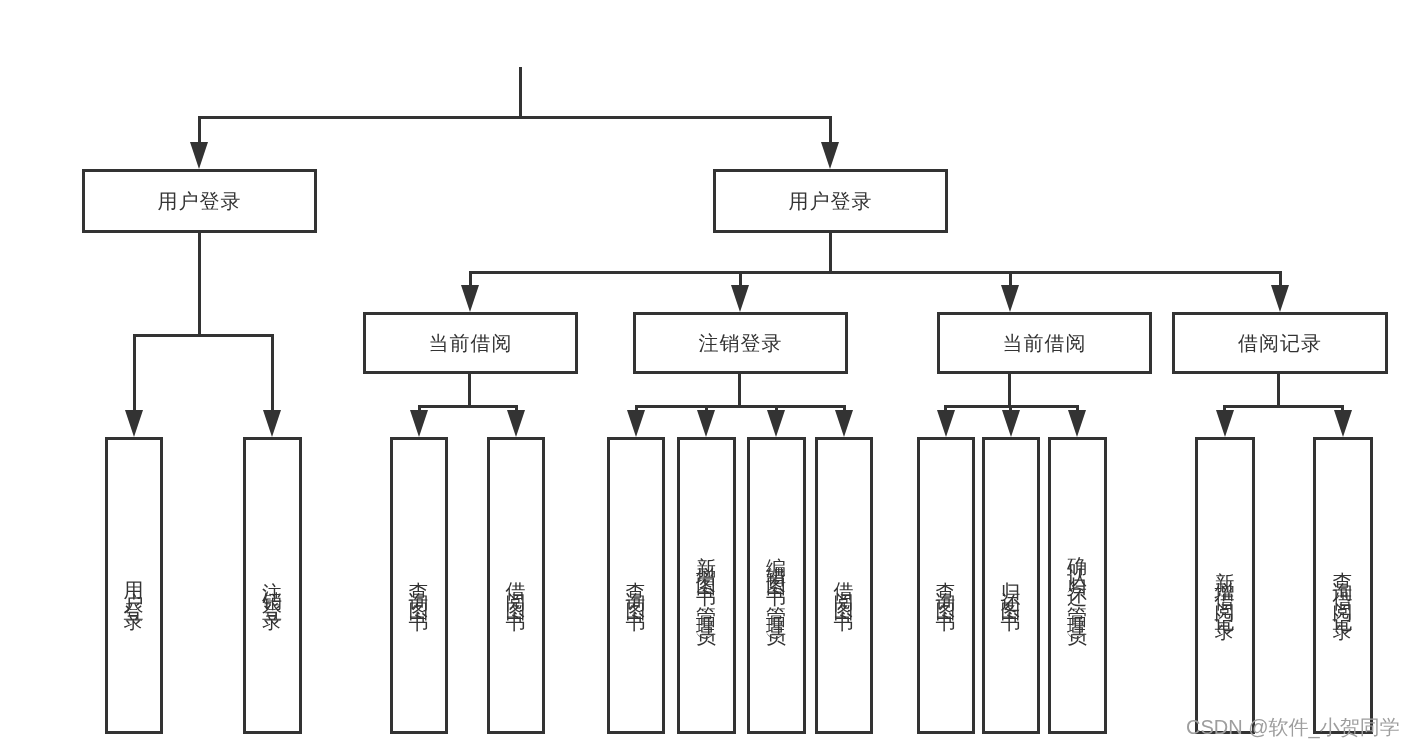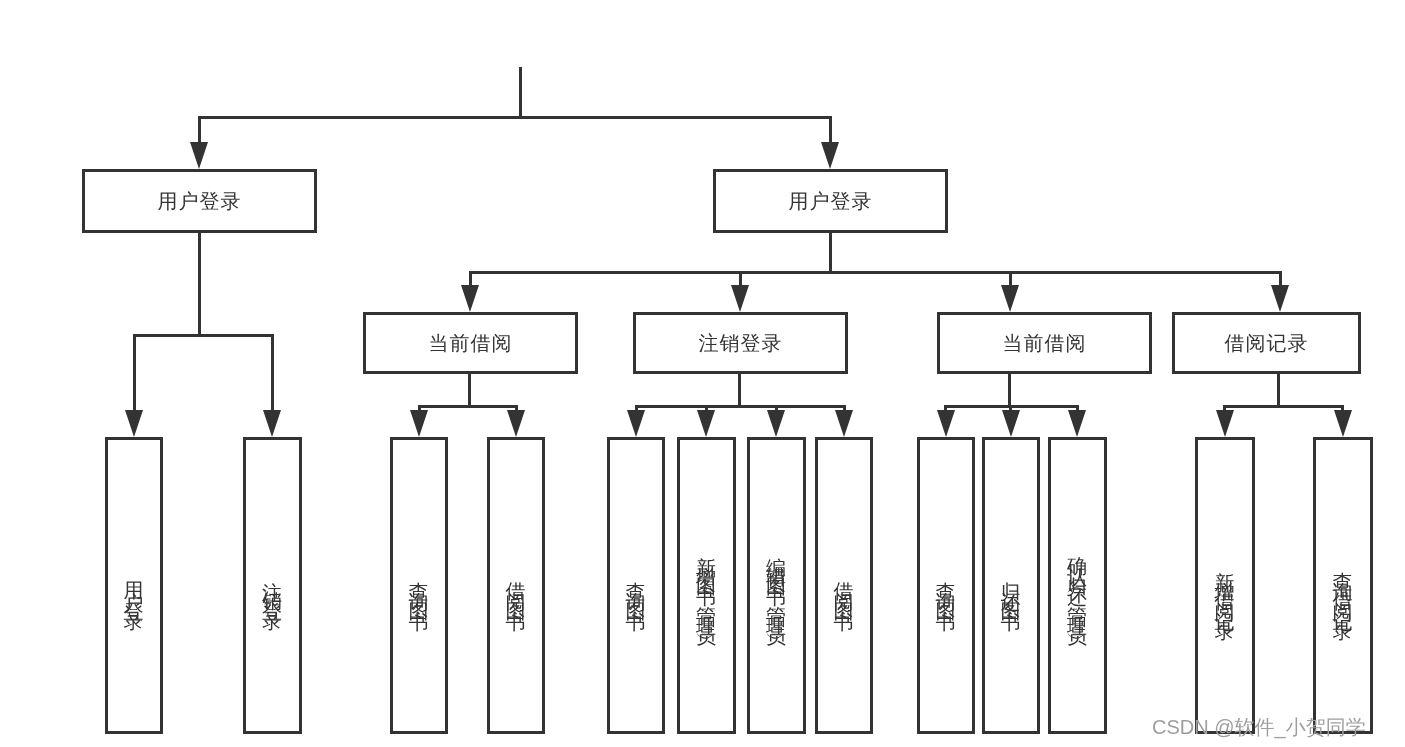--- a/index.html
+++ b/index.html
@@ -38,21 +38,21 @@
   }
   .hline{position:absolute;height:3px;background:var(--line);}
   .vline{position:absolute;width:3px;background:var(--line);}
   .arrow{
     position:absolute;width:0;height:0;
     border-left:9px solid transparent;
     border-right:9px solid transparent;
     border-top:27px solid var(--line);
   }
   .watermark{
-    position:absolute;left:1152px;top:714px;
+    position:absolute;left:1186px;top:714px;
     font-size:20px;color:var(--watermark);
     white-space:nowrap;z-index:5;
   }
 </style>
 </head>
 <body>
 
 <div class="stage">
 
 
@@ -65,21 +65,21 @@
 
   <div class="box hbox" style="left:363px;top:312px;width:215px;height:62px;">
     <span>当前借阅</span>
   </div>
   <div class="box hbox" style="left:633px;top:312px;width:215px;height:62px;">
     <span>注销登录</span>
   </div>
   <div class="box hbox" style="left:937px;top:312px;width:215px;height:62px;align-items:center;">
     <span>当前借阅</span>
   </div>
-  <div class="box hbox" style="left:1172px;top:312px;width:189px;height:62px;">
+  <div class="box hbox" style="left:1172px;top:312px;width:216px;height:62px;">
     <span>借阅记录</span>
   </div>
 
   <div class="box vbox" style="left:105px;top:437px;width:58px;height:297px;">
     <span>用户登录</span>
   </div>
   <div class="box vbox" style="left:243px;top:437px;width:59px;height:297px;">
     <span>注销登录</span>
   </div>
 

